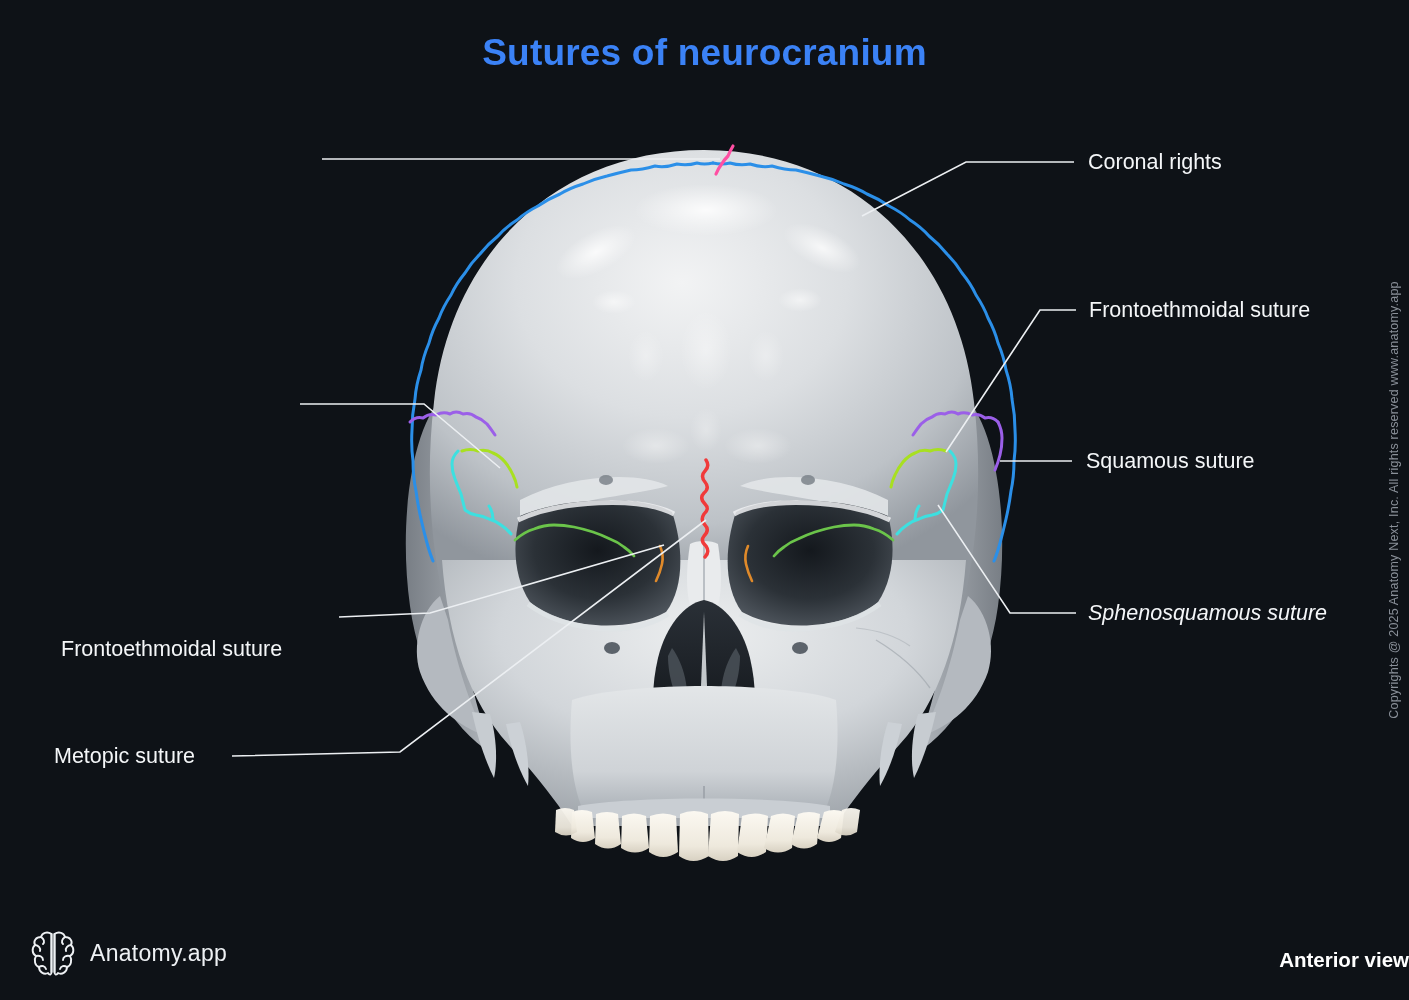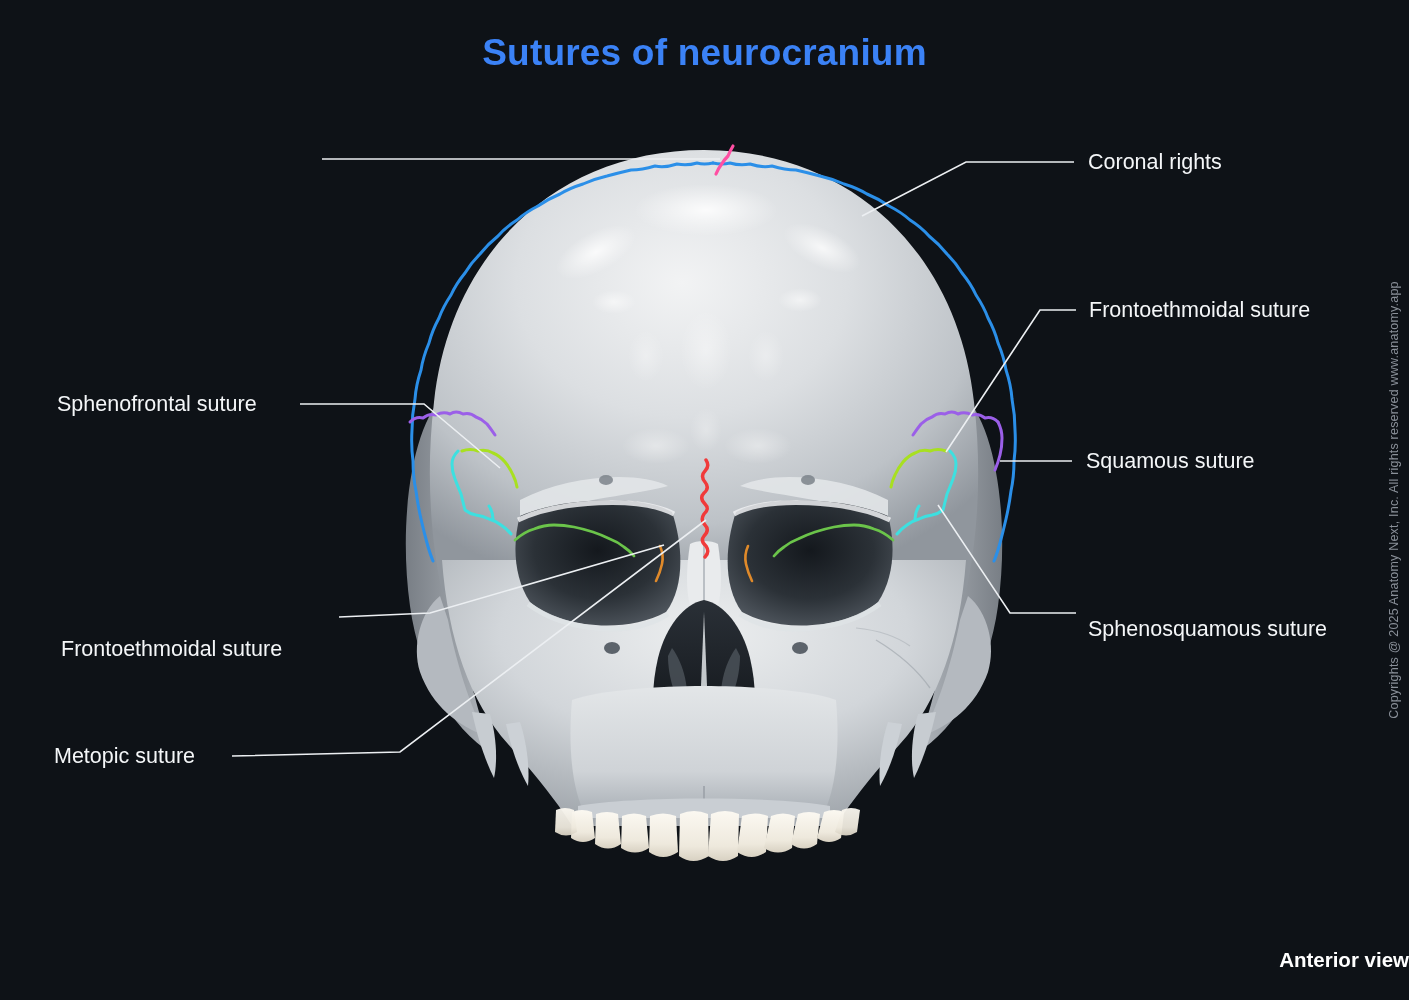--- a/index.html
+++ b/index.html
@@ -292,27 +292,42 @@
 
     <path class="leader" d="M1076 310 L 1040 310 L 946 452"></path>
 
     <path class="leader" d="M1072 461 L 1000 461"></path>
 
     <path class="leader" d="M1076 613 L 1010 613 L 938 505"></path>
   </svg>
 
   <div class="title">Sutures of neurocranium</div>
 
-  <div class="label left" style="left:57px; top:390px;">Sphenofrontal suture</div>
   <div class="label left" style="left:61px; top:603px;margin-top:32px;">Frontoethmoidal suture</div>
   <div class="label left" style="left:54px; top:742px;">Metopic suture</div>
 
   <div class="label right" style="left:1088px; top:148px;">Coronal rights</div>
   <div class="label right" style="left:1089px; top:296px;">Frontoethmoidal suture</div>
   <div class="label right" style="left:1086px; top:447px;text-align:right;">Squamous suture</div>
-  <div class="label right" style="left:1088px; top:615px;">Sphenosquamous suture</div>
+  <div class="label right" style="left:1088px; top:599px;font-style:italic;">Sphenosquamous suture</div>
 
   <div class="view-caption">Anterior view</div>
 
+  <div class="brand">
+    <svg width="46" height="50" viewBox="0 0 46 50">
+      <g fill="none" stroke="#eef1f4" stroke-width="1.9" stroke-linecap="round" stroke-linejoin="round">
+        <path d="M21.5 6 C 17 3, 12 5, 11 9 C 6 9, 3 13, 5 17 C 1.5 20, 2 26, 6 28
+                 C 3.5 32, 5 38, 9 39 C 9 44, 14 47, 18 45 C 19.5 47.5, 21.5 47, 21.5 44 Z"></path>
+        <path d="M24.5 6 C 29 3, 34 5, 35 9 C 40 9, 43 13, 41 17 C 44.5 20, 44 26, 40 28
+                 C 42.5 32, 41 38, 37 39 C 37 44, 32 47, 28 45 C 26.5 47.5, 24.5 47, 24.5 44 Z"></path>
+        <path d="M11 9 C 14 11, 15 14, 13 16 M5 17 C 8.5 17.5, 11 20, 10 23
+                 M6 28 C 10 27, 13 29, 13 32 M9 39 C 12 37, 15 38, 16 41"></path>
+        <path d="M35 9 C 32 11, 31 14, 33 16 M41 17 C 37.5 17.5, 35 20, 36 23
+                 M40 28 C 36 27, 33 29, 33 32 M37 39 C 34 37, 31 38, 30 41"></path>
+        <path d="M21.5 6 L 21.5 44 M24.5 6 L 24.5 44"></path>
+      </g>
+    </svg>
+    <span class="brand-text">Anatomy.app</span>
+  </div>
 
   <div class="copyright">Copyrights @ 2025 Anatomy Next, Inc. All rights reserved www.anatomy.app</div>
 
 </div>
 
 </body></html>

